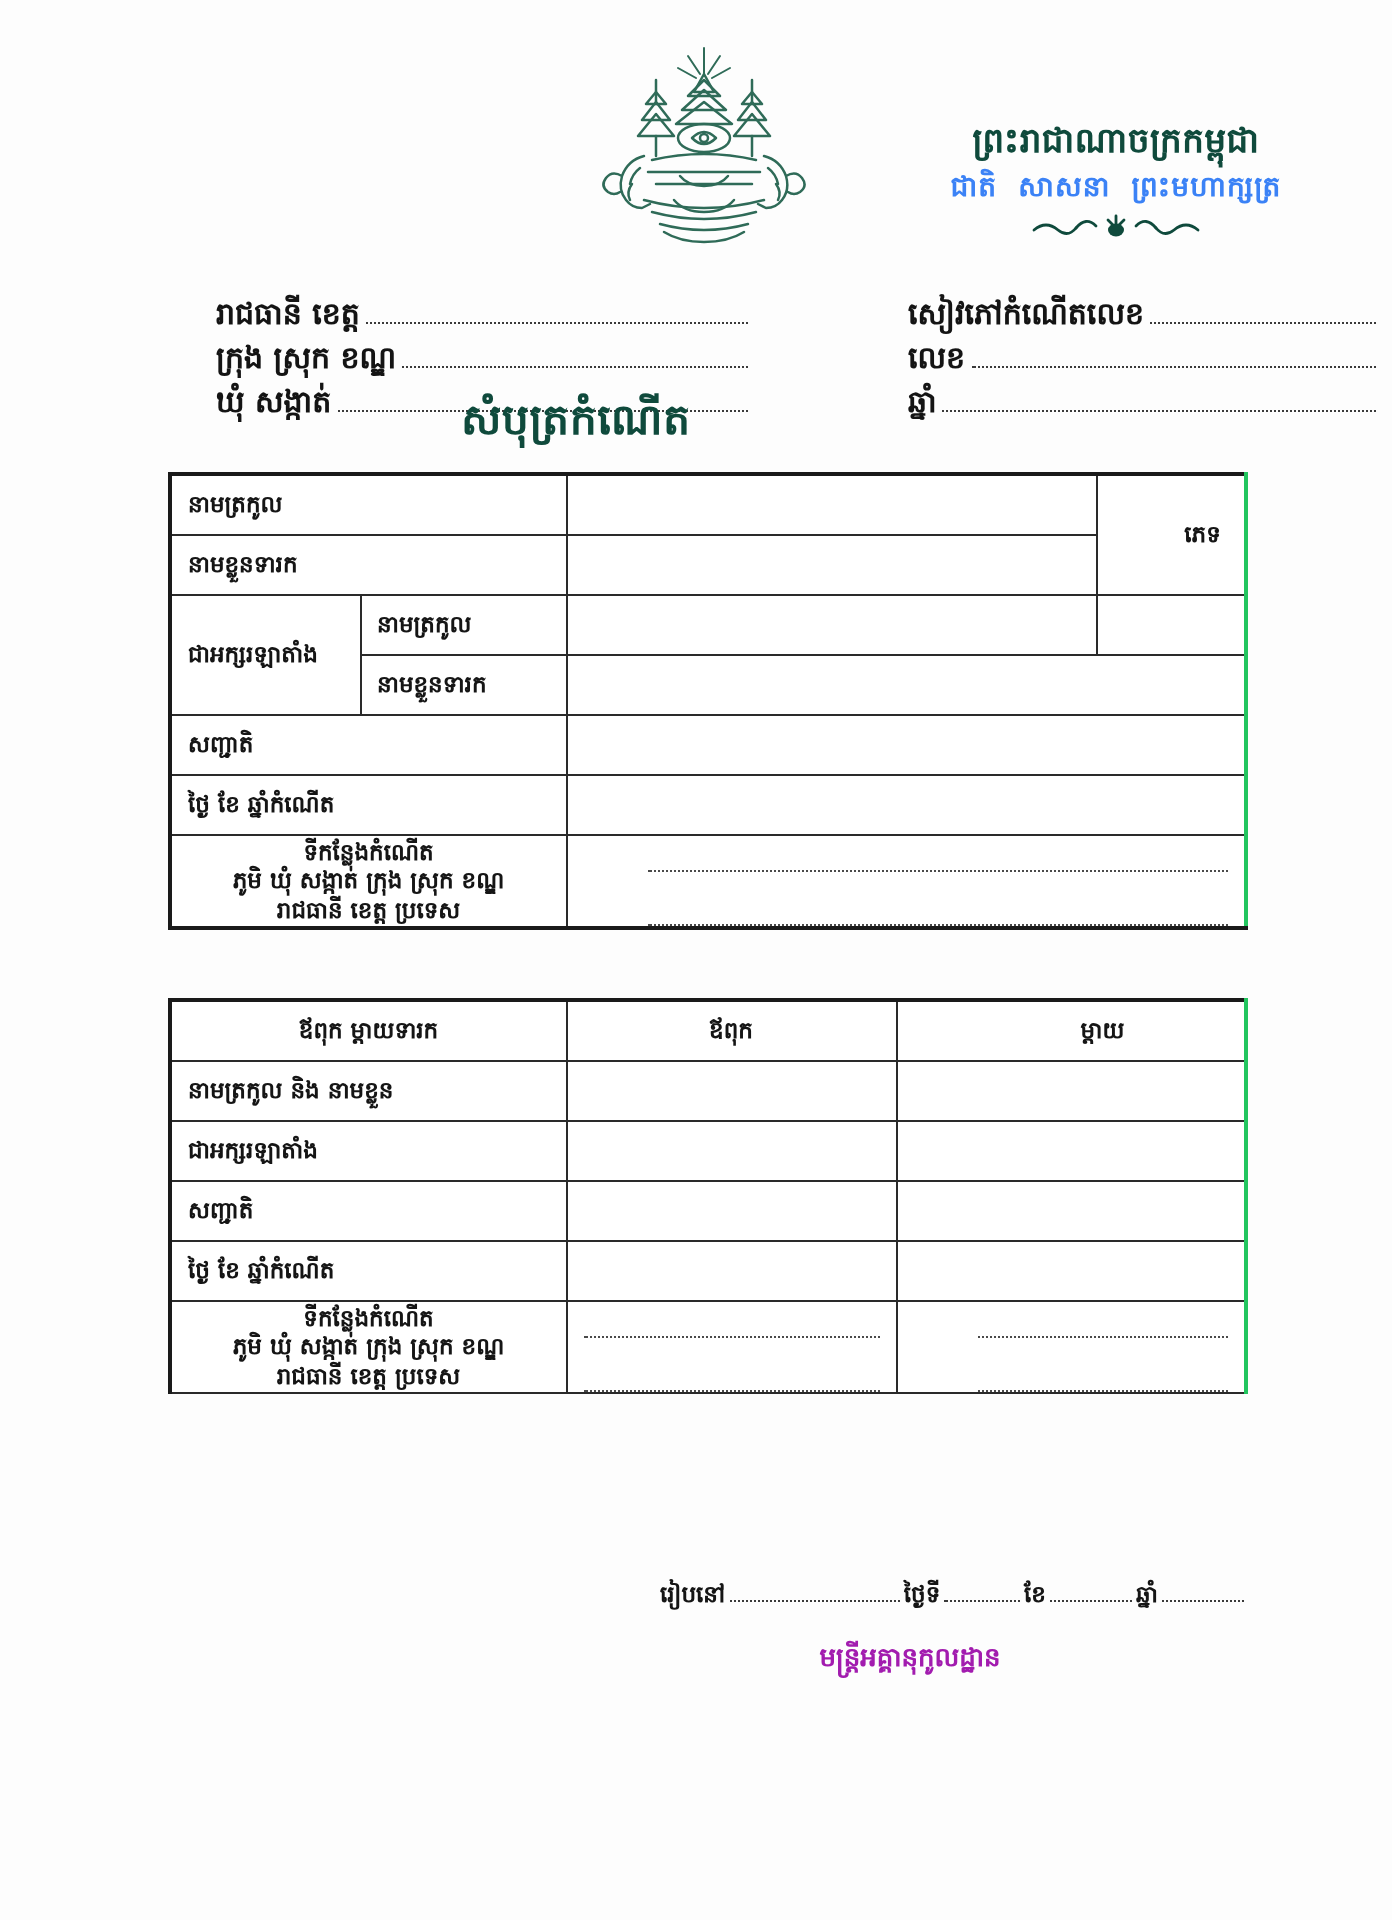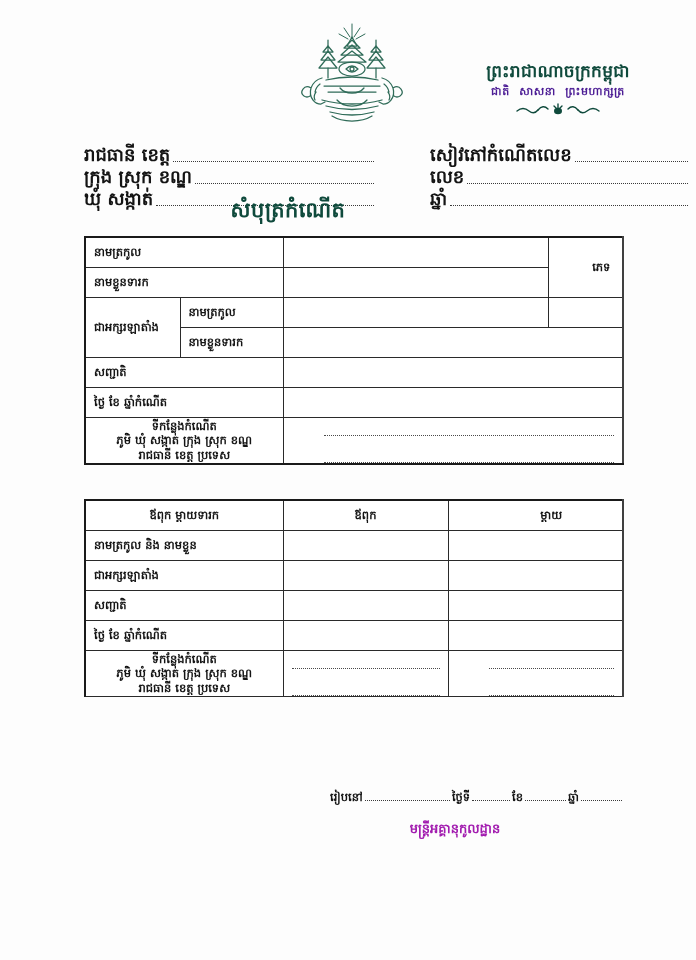--- a/index.html
+++ b/index.html
@@ -49,23 +49,23 @@
     text-align: center;
   }
   .kingdom-line1 {
     font-size: 17px;
     font-weight: bold;
     color: #0f4a3c;
     letter-spacing: .3px;
     line-height: 1.35;
   }
   .kingdom-line2 {
-    font-size: 11px;
-    font-weight: bold;
-    color: #4c1d95;
+    font-size: 14px;
+    font-weight: bold;
+    color: #3b82f6;
     letter-spacing: .6px;
     line-height: 1.6;
     word-spacing: 5px;
   }
   .ornament {
     margin-top: 1px;
     color: #0f4a3c;
     height: 14px;
   }
   .ornament svg { display:block; margin: 0 auto; }
@@ -80,23 +80,24 @@
   .meta-right {
     position: absolute;
     top: 143px;
     left: 430px;
     width: 258px;
   }
   .meta-row {
     display: flex;
     align-items: flex-end;
     height: 22px;
-    font-size: 18px;
+    font-size: 15px;
     font-weight: bold;
     color: #141414;
+    margin-left: 24px;
   }
   .meta-row .lbl { white-space: nowrap; line-height: 1.1; }
   .meta-row .dots {
     flex: 1 1 auto;
     border-bottom: 1.5px dotted #3a3a3a;
     margin: 0 0 3px 3px;
     height: 11px;
   }
 
   
@@ -129,21 +130,21 @@
     font-size: 11.5px;
     font-weight: bold;
     color: #151515;
     padding: 0 8px;
     vertical-align: middle;
     height: 29px;
     line-height: 1.25;
     margin-top: 39px;
   }
   .tbl .outer-l { border-left: 2px solid #1a1a1a; }
-  .tbl .outer-r { border-right: 2px solid #404040; padding-left: 40px; }
+  .tbl .outer-r { border-right: 2px solid #22c55e; padding-left: 40px; }
   .tbl .outer-t { border-top: 2px solid #1a1a1a; }
   .tbl .outer-b { border-bottom: 2px solid #1a1a1a; }
 
   .c-center { text-align: center; }
   .c-blank { background: #ffffff; }
   .multi {
     height: 56px;
     text-align: center;
     padding: 3px 6px;
   }

